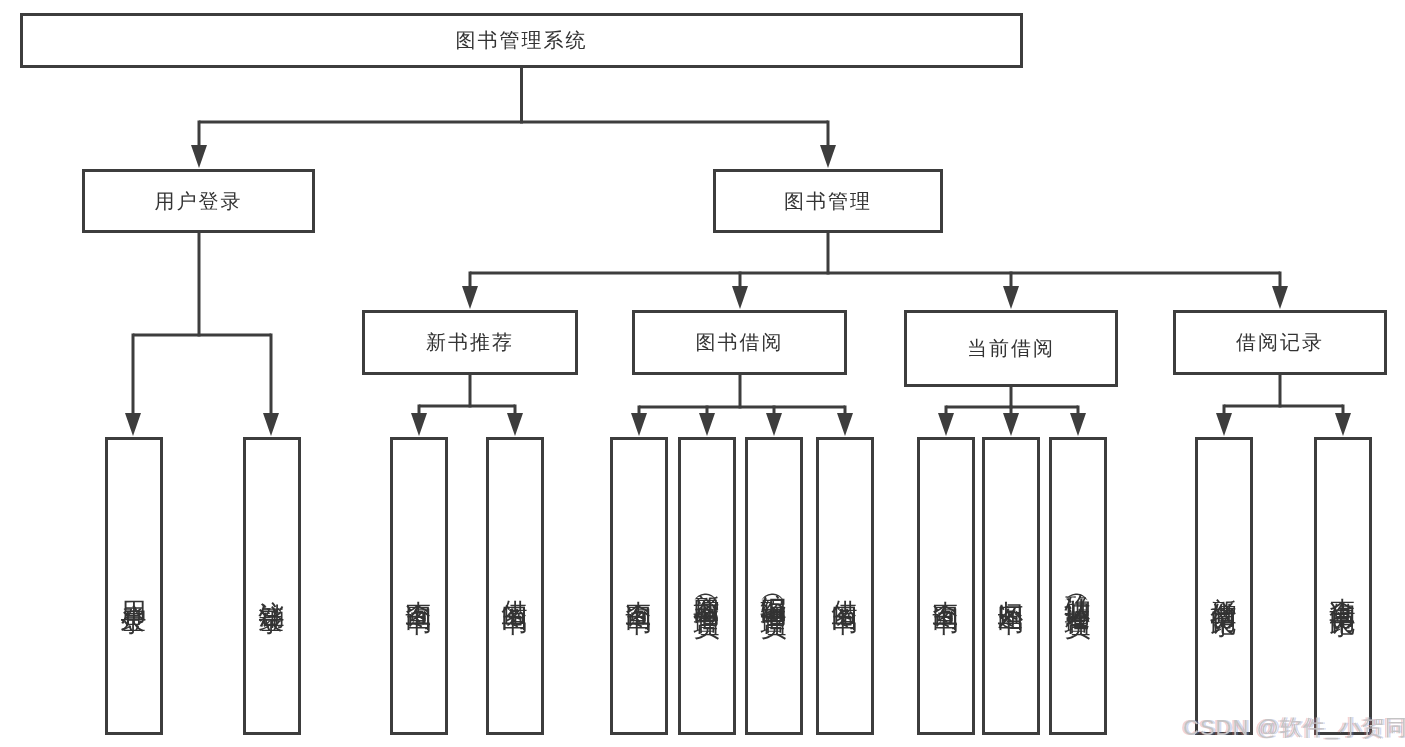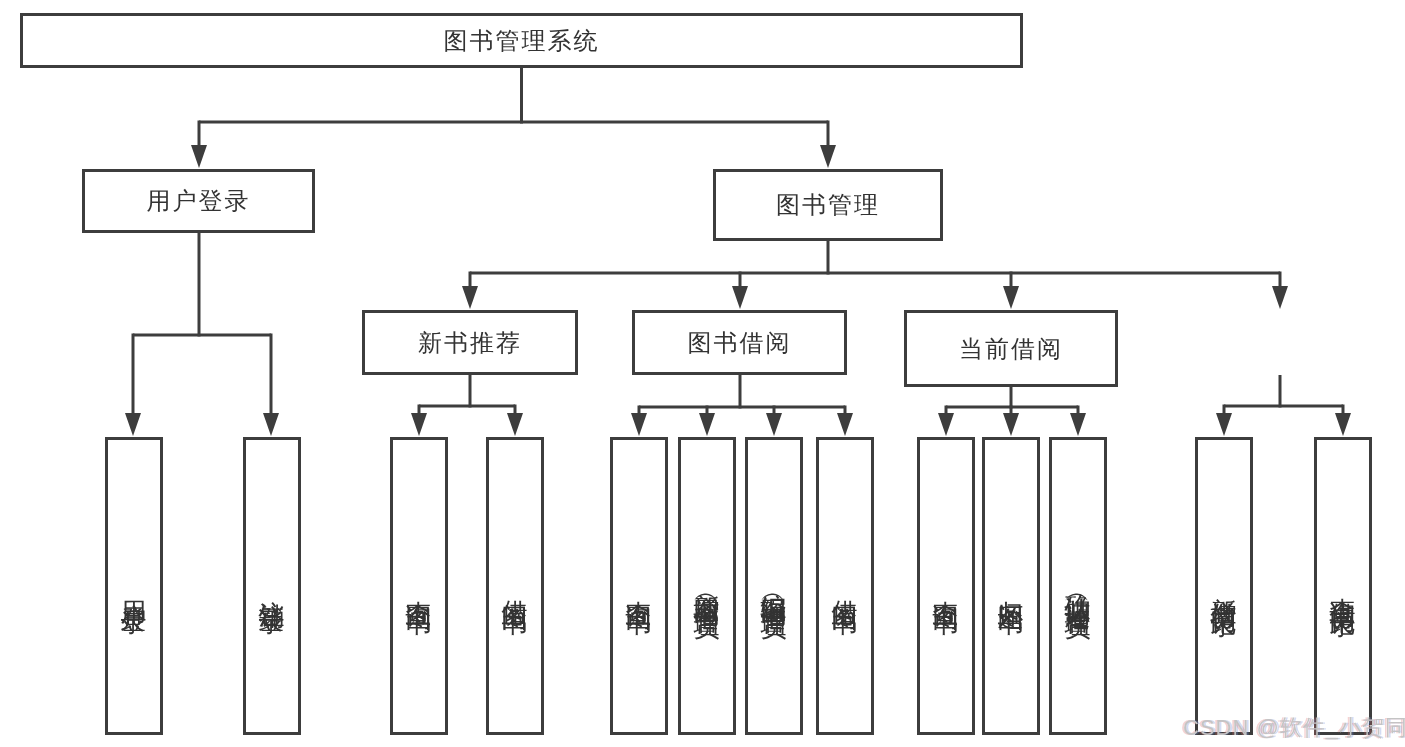--- a/index.html
+++ b/index.html
@@ -25,21 +25,21 @@
     box-sizing: border-box;
     background: #ffffff;
     border: 3px solid #3d3d3d;
     color: #333333;
     display: flex;
     align-items: center;
     justify-content: center;
     text-align: center;
   }
   .h-node {
-    font-size: 24px;
+    font-size: 20px;
     letter-spacing: 2px;
     white-space: nowrap;
   }
   .v-node {
     width: 58px;
     top: 437px;
     height: 298px;
   }
   .v-node .vtext {
     writing-mode: vertical-rl;
@@ -131,33 +131,36 @@
     </g>
   </svg>
 
   <div class="node h-node" style="left:20px; top:13px; width:1003px; height:55px;">
     <span>图书管理系统</span>
   </div>
 
   <div class="node h-node" style="left:82px; top:169px; width:233px; height:64px;">
     <span>用户登录</span>
   </div>
-  <div class="node h-node" style="left:713px; top:169px; width:230px; height:72px;">
+  <div class="node h-node" style="left:713px; top:169px; width:230px; height:64px;">
     <span>图书管理</span>
   </div>
 
   <div class="node h-node" style="left:632px; top:310px; width:215px; height:65px;">
     <span>图书借阅</span>
   </div>
   <div class="node h-node" style="left:362px; top:310px; width:216px; height:65px;">
     <span>新书推荐</span>
   </div>
   <div class="node h-node" style="left:904px; top:310px; width:214px; height:77px;">
     <span>当前借阅</span>
   </div>
+  <div class="node h-node" style="left:1173px; top:310px; width:214px; height:65px;">
+    <span>借阅记录</span>
+  </div>
 
   <div class="node v-node" style="left:105px;">
     <span class="vtext">用户登录</span>
   </div>
   <div class="node v-node" style="left:243px;">
     <span class="vtext">注销登录</span>
   </div>
 
   <div class="node v-node" style="left:390px;">
     <span class="vtext">查询图书</span>

